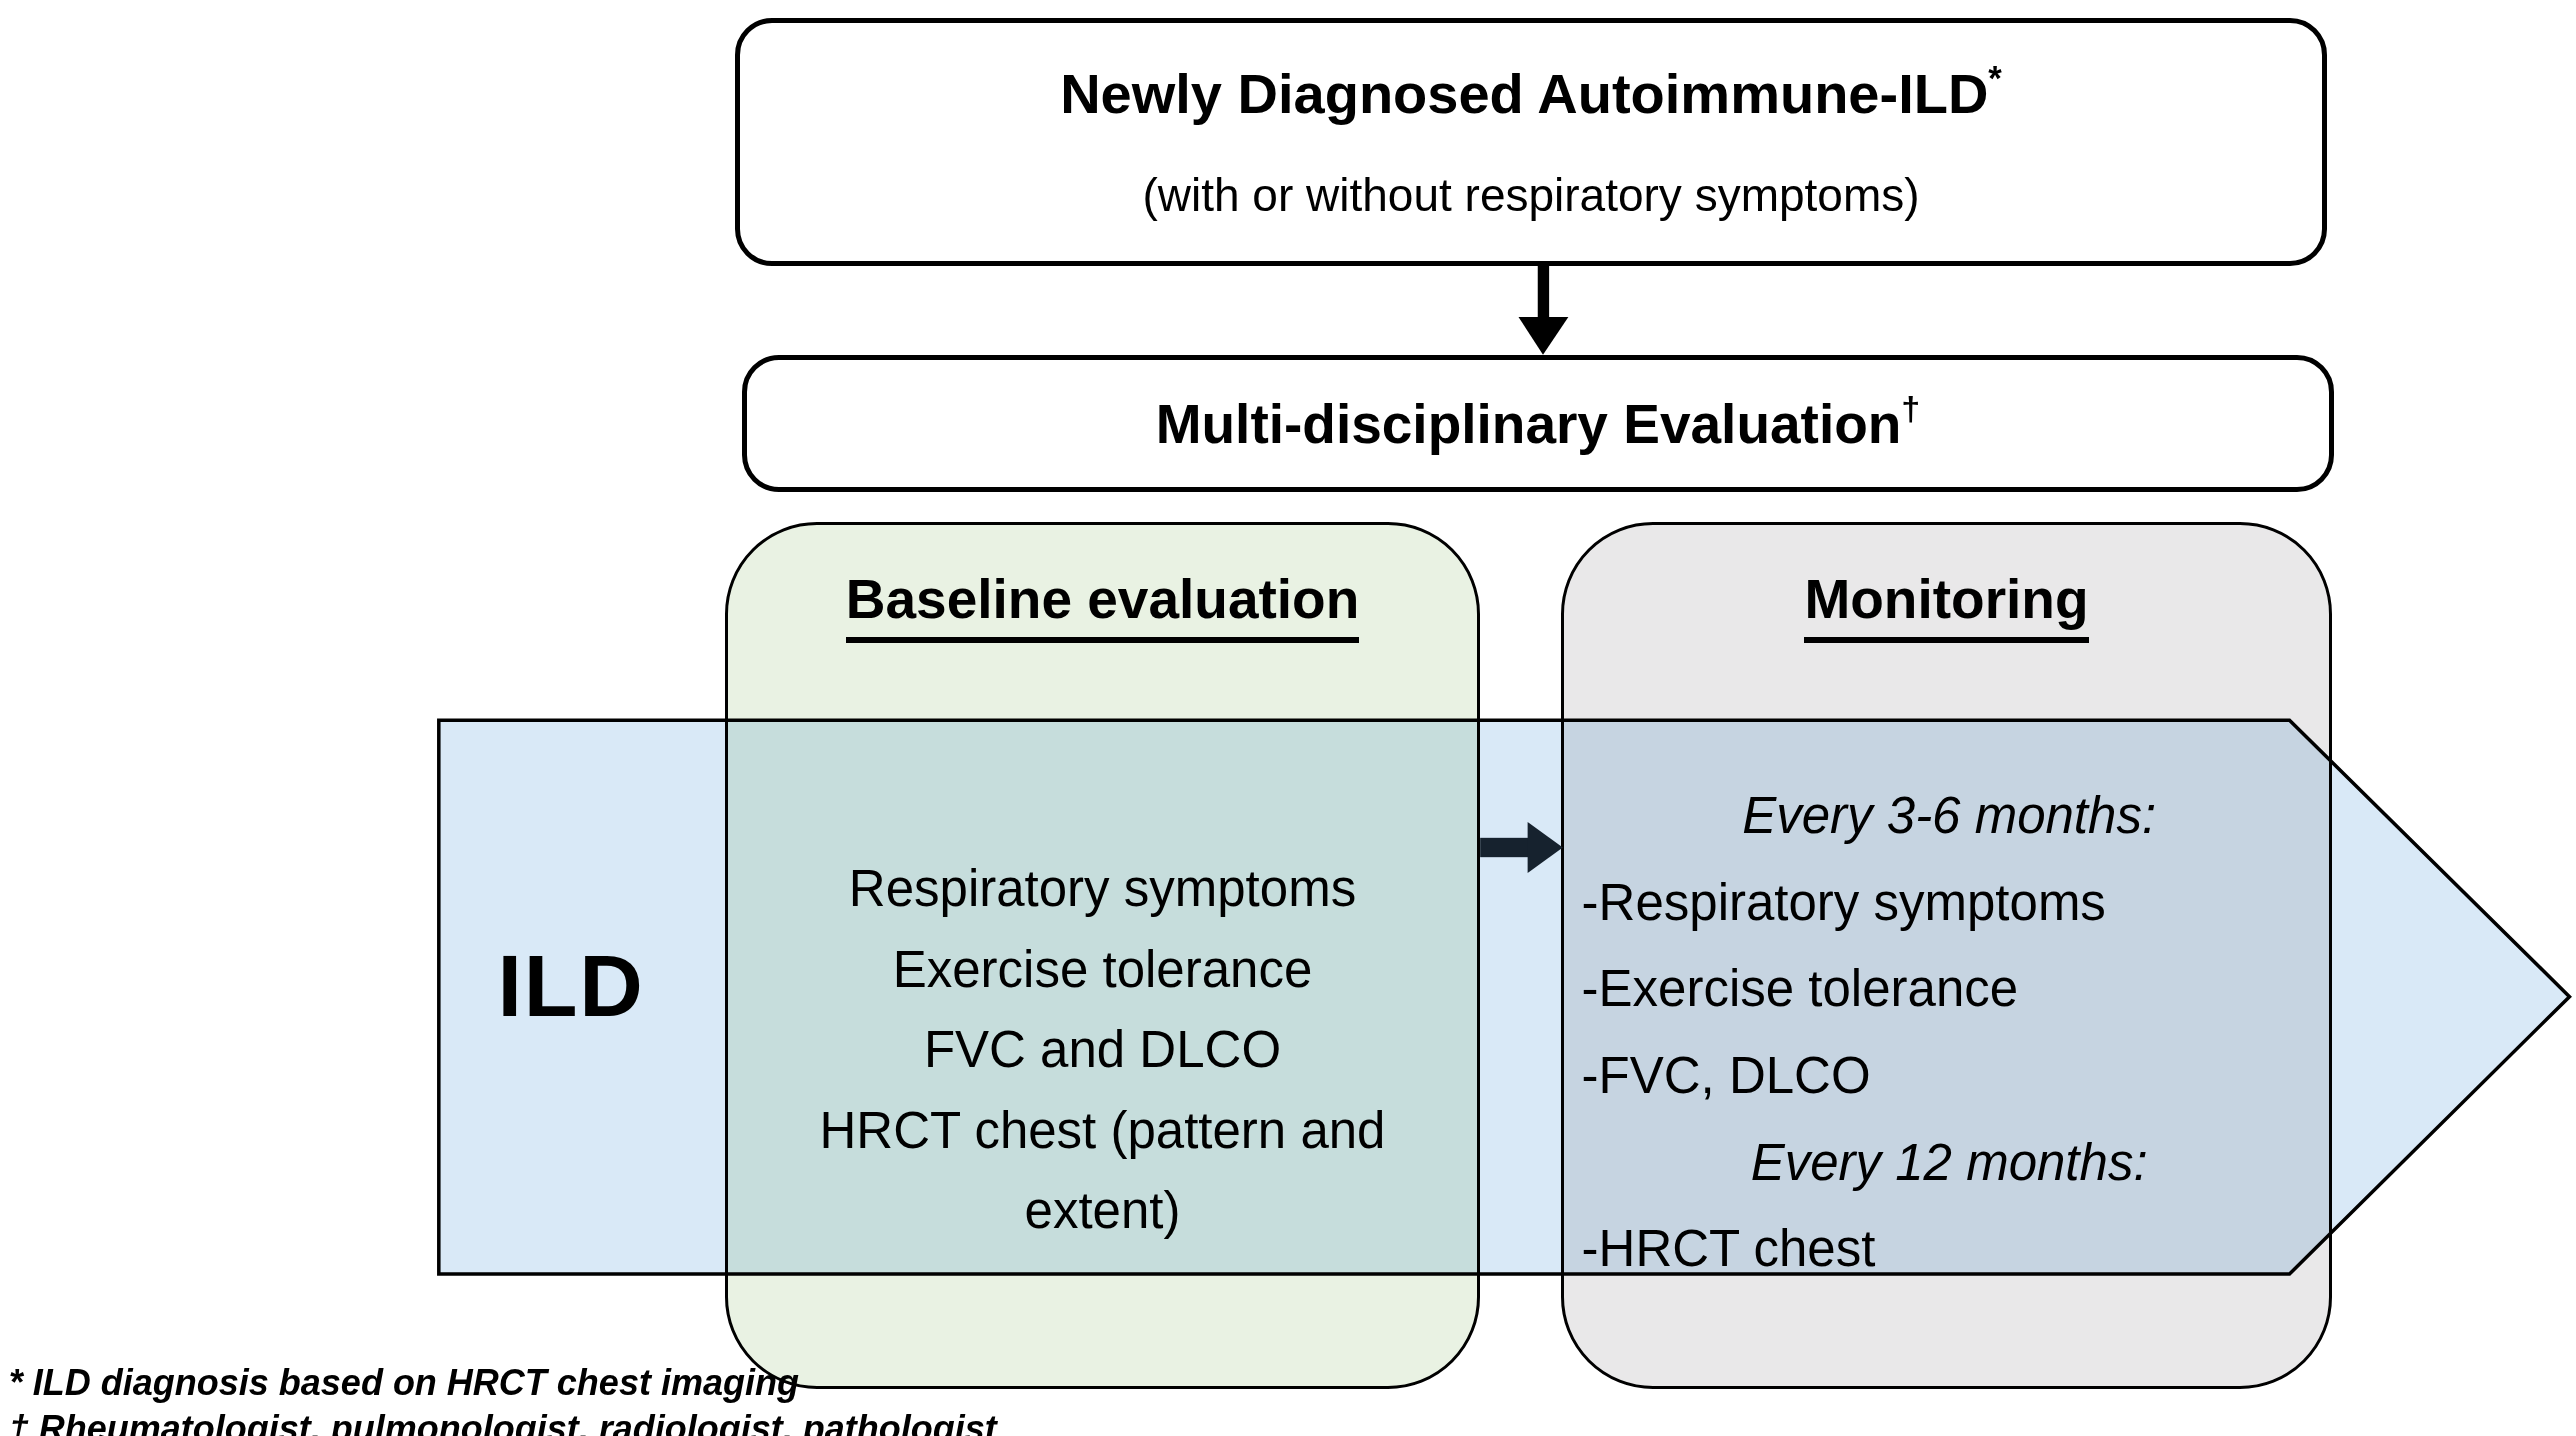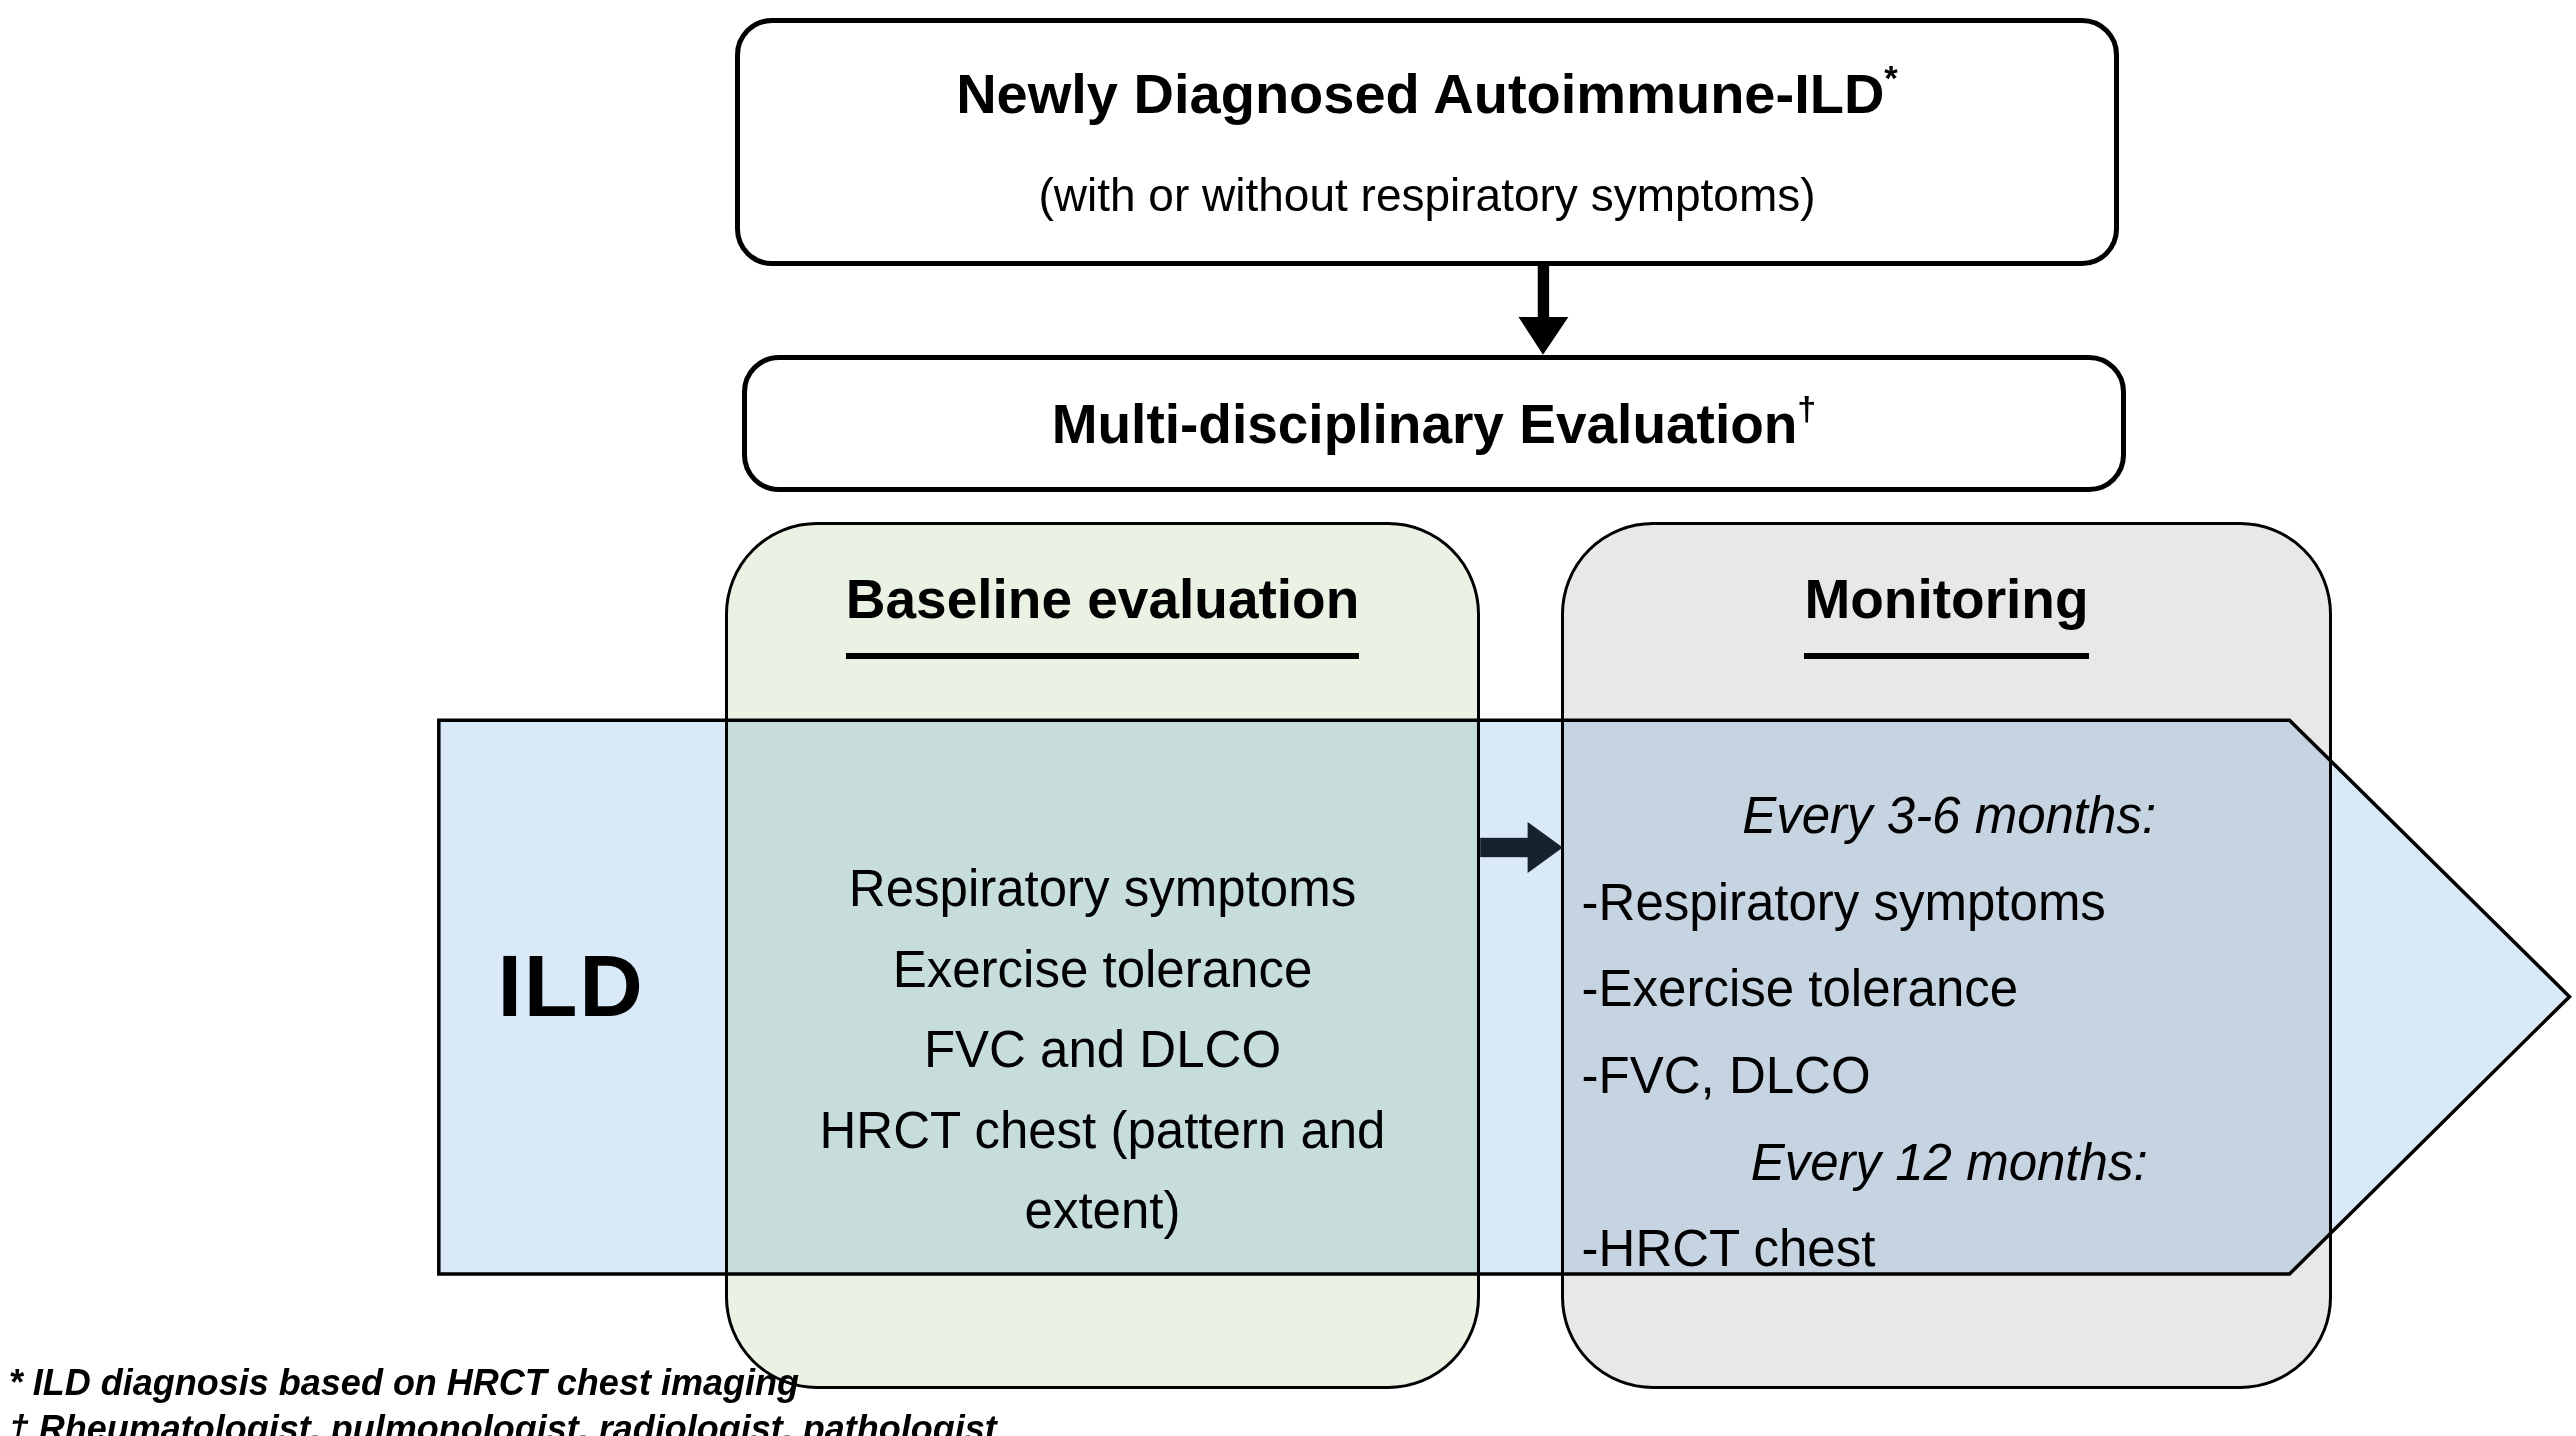--- a/index.html
+++ b/index.html
@@ -9,21 +9,21 @@
     background:#ffffff;
     font-family:"Liberation Sans", sans-serif;
     color:#000;
     overflow:hidden;
   }
   .abs{position:absolute;}
 
   
   .flow-box{
     position:absolute;
-    left:735px;width:1384px;
+    left:735px;width:1592px;
     background:#ffffff;
     border:5.3px solid #000;
     border-radius:37px;
     box-sizing:border-box;
     display:flex;flex-direction:column;align-items:center;justify-content:center;
     text-align:center;
   }
   #top-box{top:17.6px;height:248px;gap:46px;padding:8.8px 35px;}
   #eval-box{top:355px;height:137px;margin-left:7px;}
   .box-title{font-size:56px;font-weight:bold;line-height:1.1;}
@@ -39,21 +39,21 @@
     border-radius:92px;
     box-sizing:border-box;
   }
   #baseline-box{left:725px;width:755px;background:var(--baseline_fill,#e9f2e3);}
   #monitoring-box{left:1561px;width:771px;background:var(--monitoring_fill,#e9e8e9);}
   .stage-heading{
     position:absolute;top:42px;left:0;right:0;
     text-align:center;
     font-size:55px;font-weight:bold;
   }
-  .stage-heading .u{border-bottom:6.2px solid #000;padding-bottom:23px;}
+  .stage-heading .u{border-bottom:6.2px solid #000;padding-bottom:7px;}
 
   .baseline-body{
     position:absolute;top:324px;left:16px;right:16px;
     text-align:center;
     font-size:51px;line-height:1.58;
   }
   .monitoring-body{
     position:absolute;top:248px;left:17.6px;right:12.3px;
     text-align:left;
     font-size:51px;line-height:1.70;

